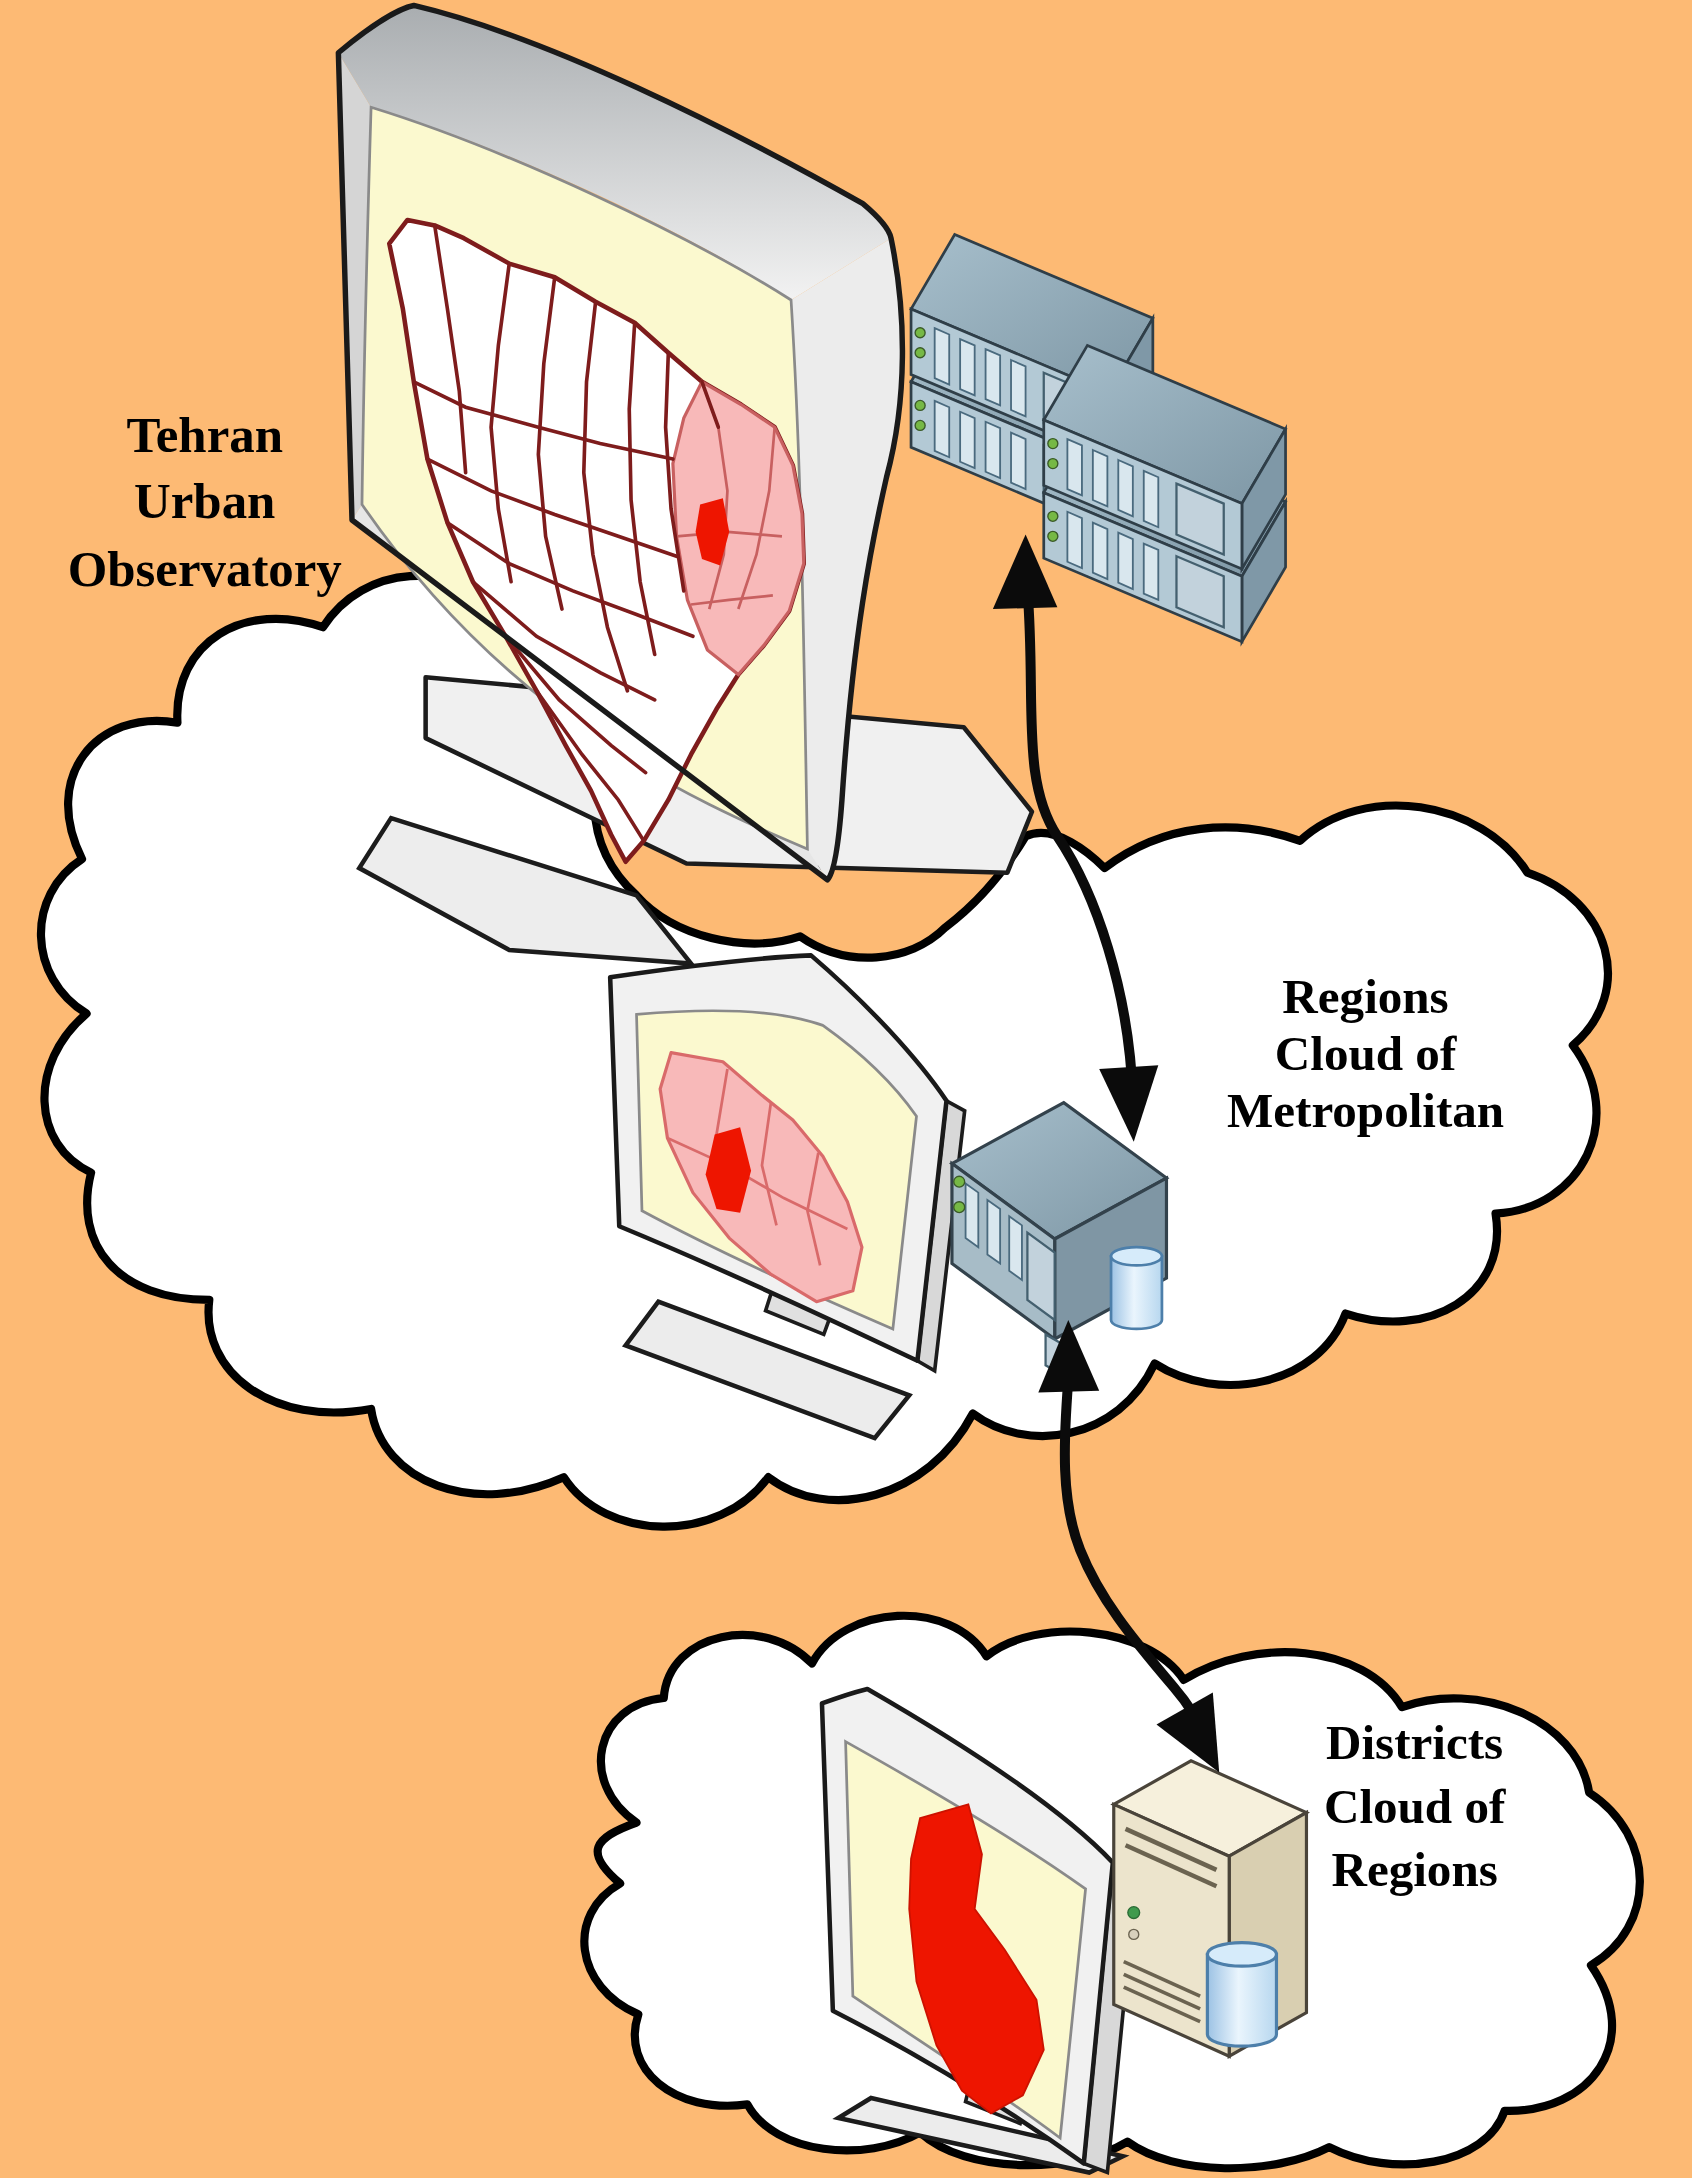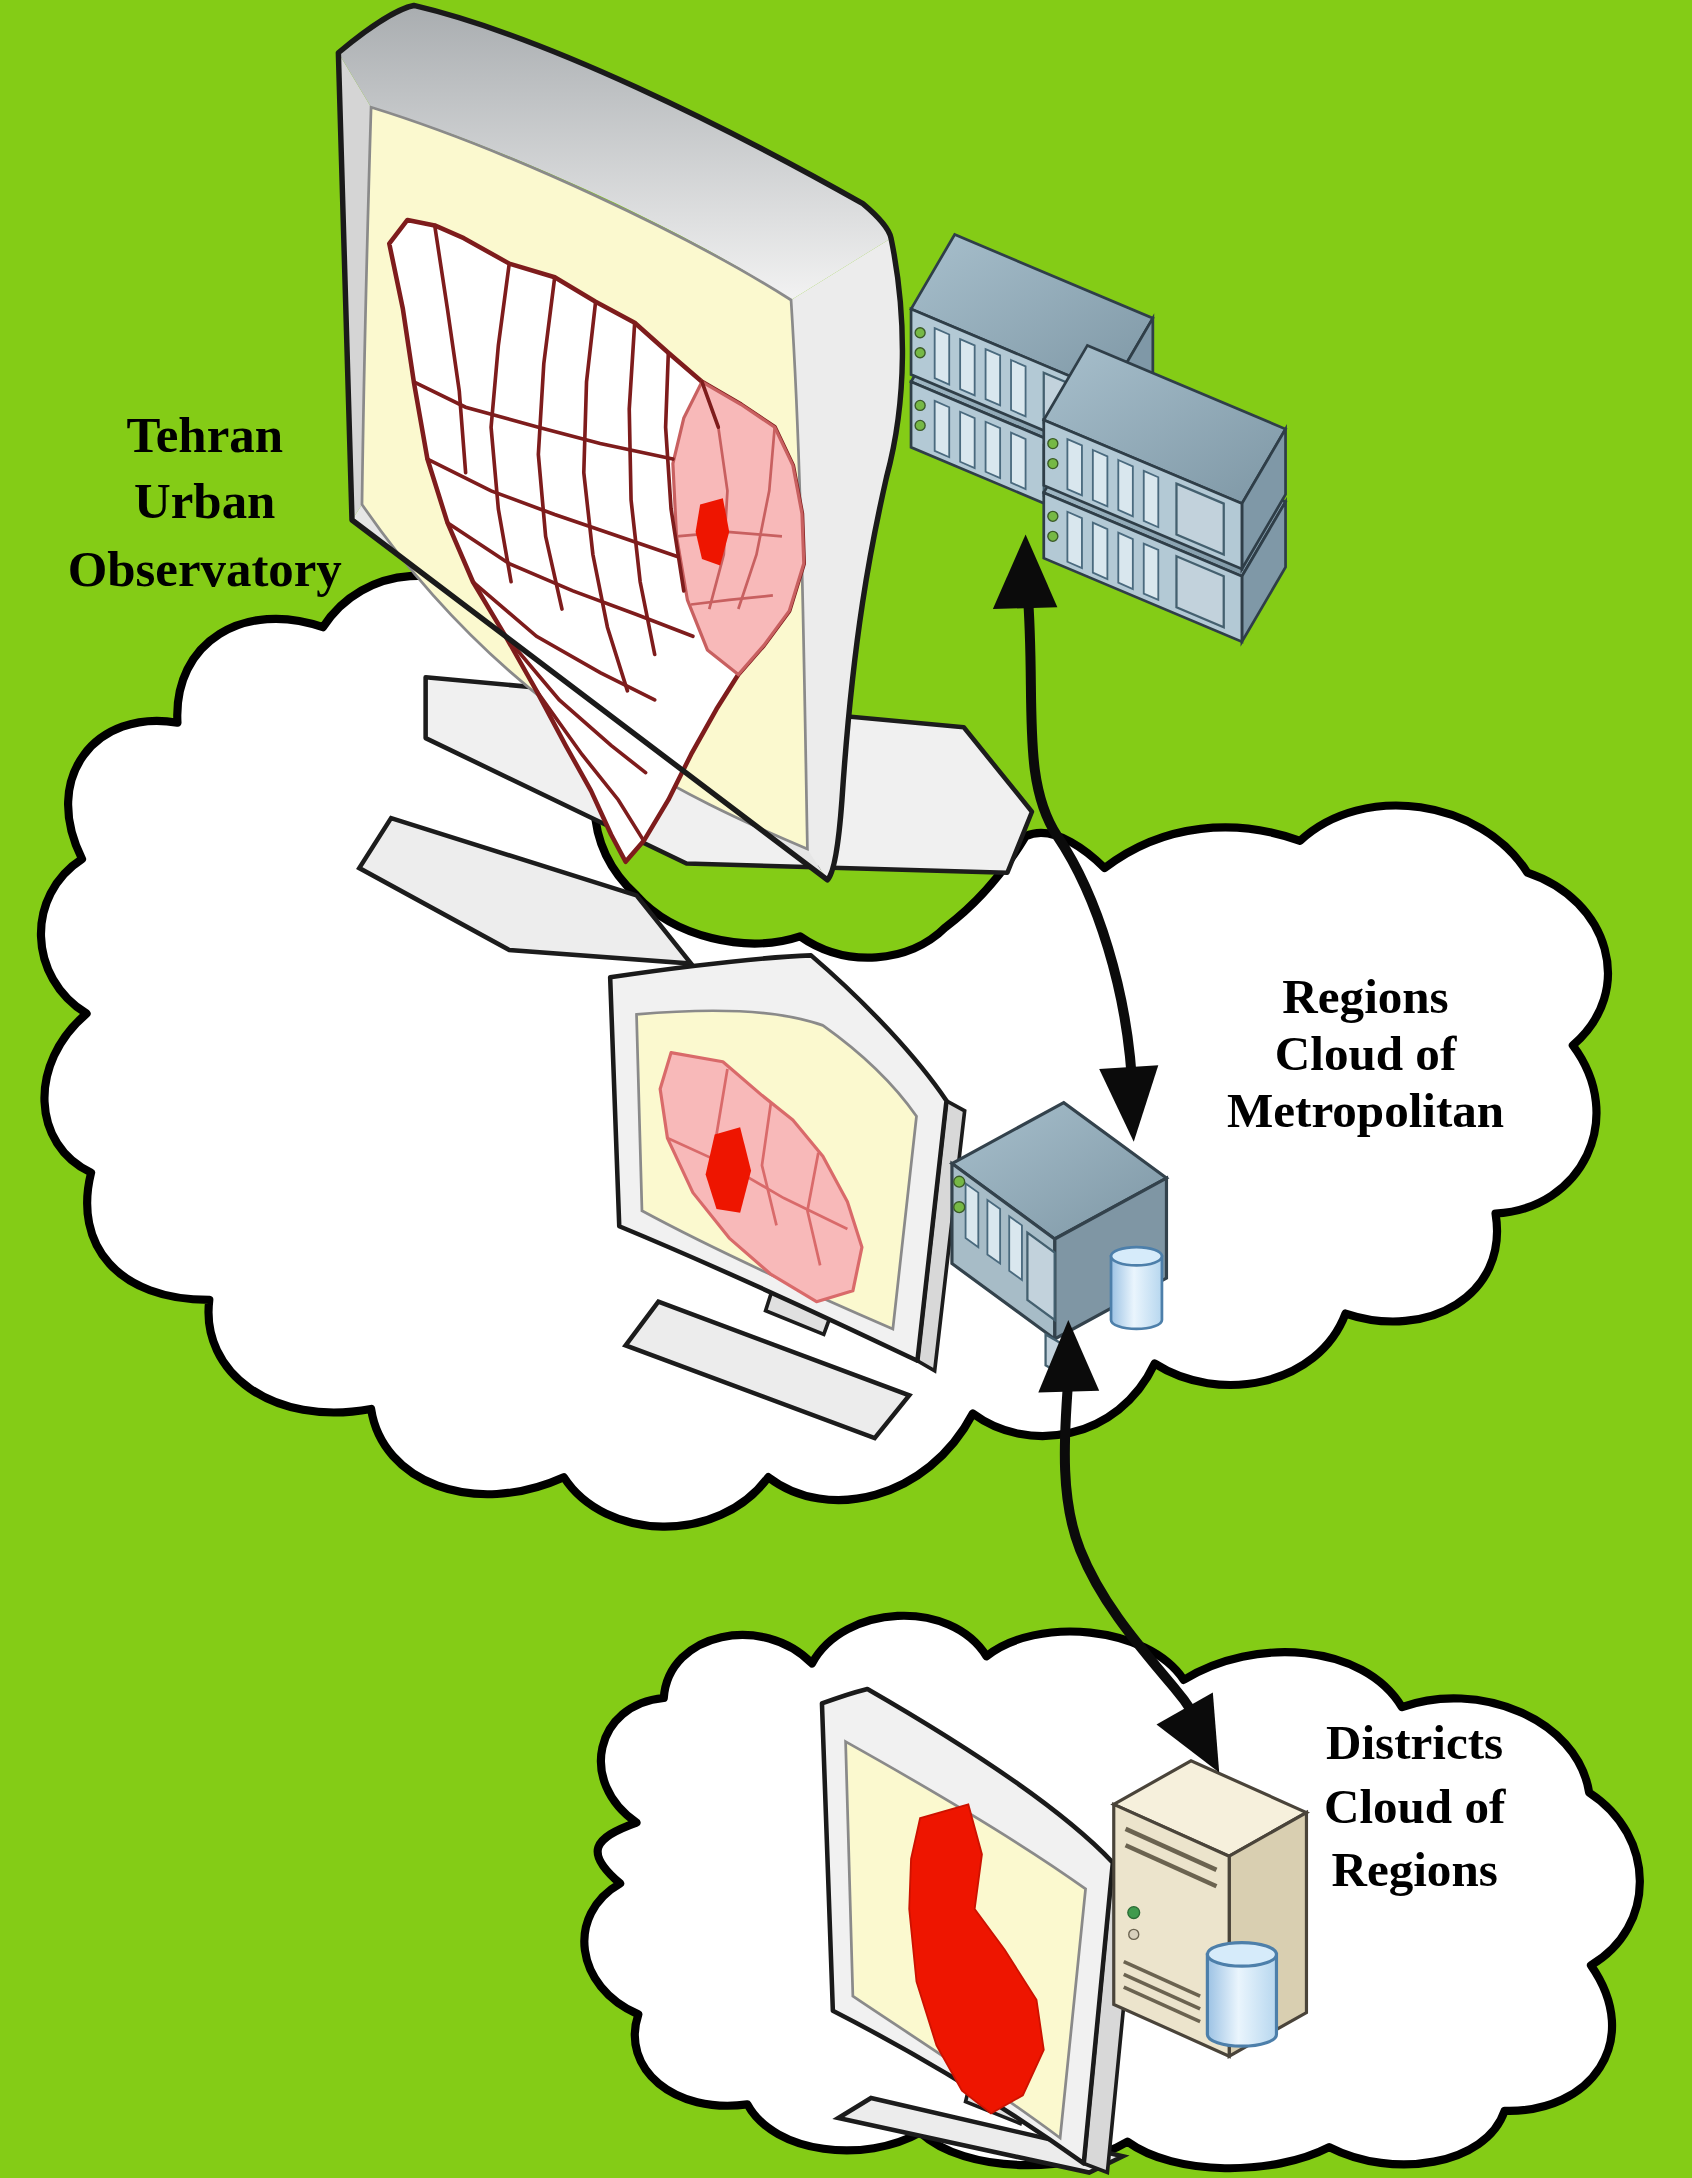--- a/index.html
+++ b/index.html
@@ -1,16 +1,16 @@
 <!DOCTYPE html>
 <html style="font-size:14.5px"><head>
 <meta charset="utf-8">
 <style>
   html,body{margin:0;padding:0;background:#ffffff;}
-  .page{position:relative;width:1693px;height:2178px;background:#84cc16;overflow:hidden;
+  .page{position:relative;width:1693px;height:2178px;background:#fdba74;overflow:hidden;
         font-family:"Liberation Serif","DejaVu Serif",serif;}
   svg{position:absolute;left:0;top:0;}
   text{font-family:"Liberation Serif","DejaVu Serif",serif;font-weight:bold;fill:#000;}
   .lbl-big{font-size:56px;}
   .lbl-med{font-size:54px;}
 </style>
 </head>
 <body>
 
 <div class="page">

